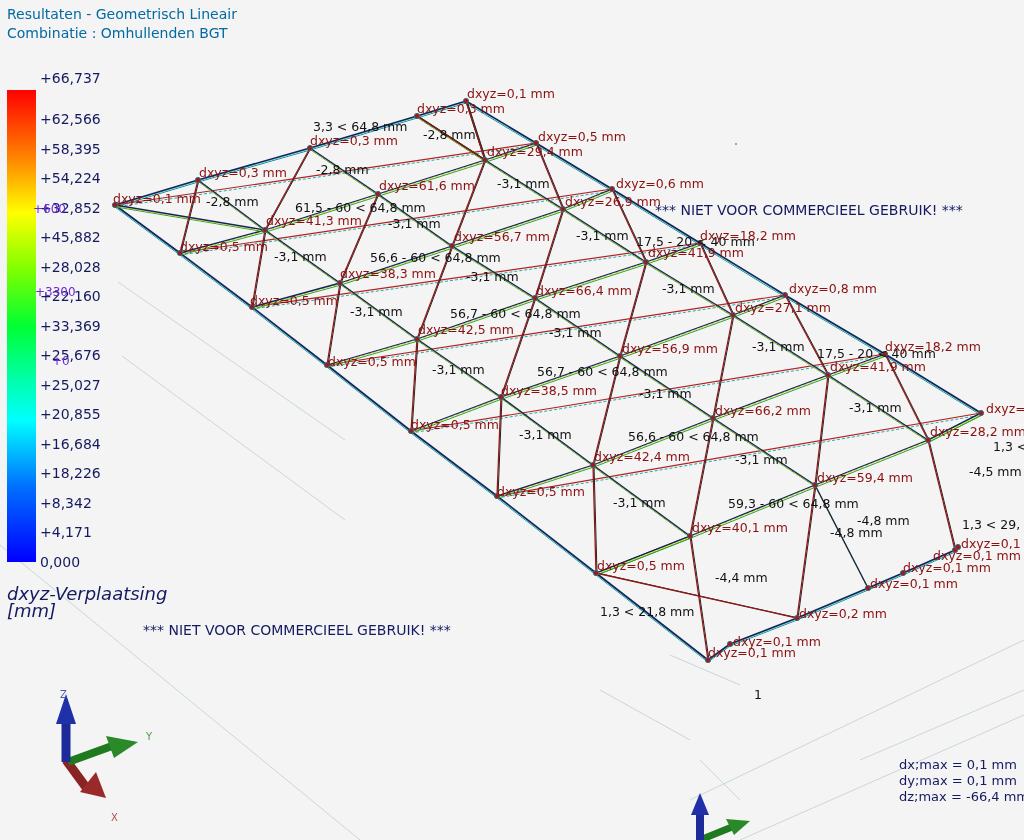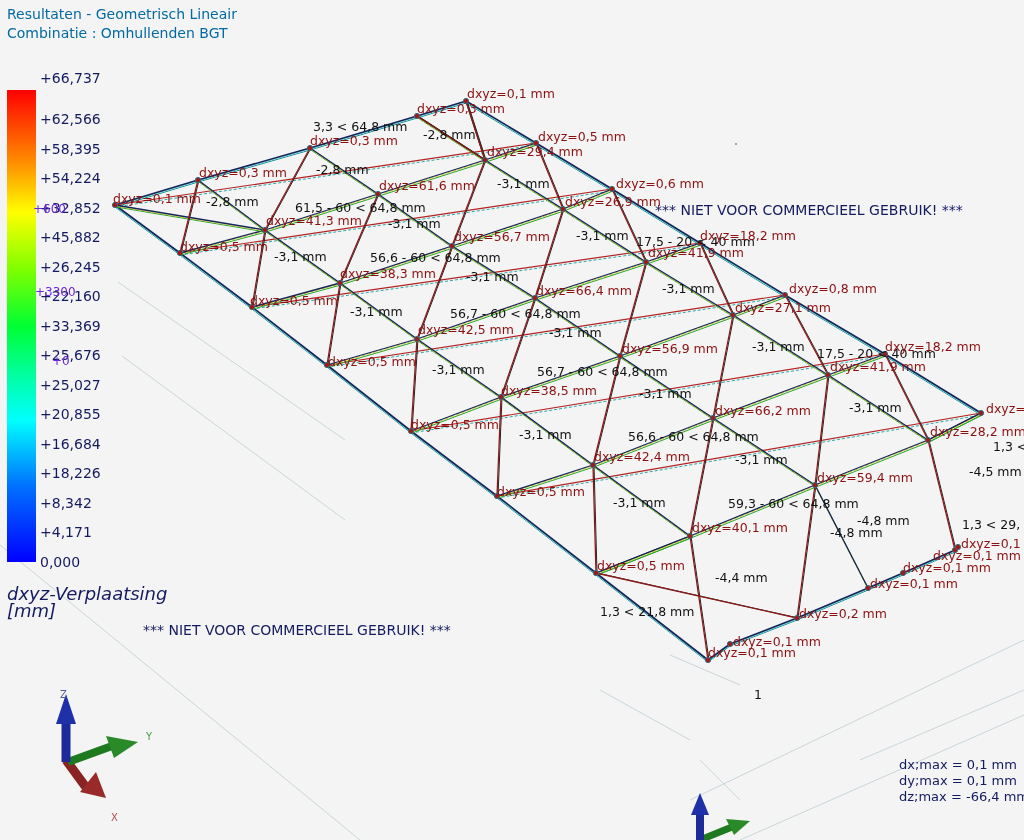--- a/index.html
+++ b/index.html
@@ -447,21 +447,21 @@
 </svg>
 
 <div class="legend-bar"></div>
 <div>
   <div class="legend-tick" style="top:70px">+66,737</div>
   <div class="legend-tick" style="top:111px">+62,566</div>
   <div class="legend-tick" style="top:141px">+58,395</div>
   <div class="legend-tick" style="top:170px">+54,224</div>
   <div class="legend-tick" style="top:200px">+32,852</div>
   <div class="legend-tick" style="top:229px">+45,882</div>
-  <div class="legend-tick" style="top:259px">+26,245</div>
+  <div class="legend-tick" style="top:259px">+28,028</div>
   <div class="legend-tick" style="top:288px">+22,160</div>
   <div class="legend-tick" style="top:318px">+33,369</div>
   <div class="legend-tick" style="top:347px">+25,676</div>
   <div class="legend-tick" style="top:377px">+25,027</div>
   <div class="legend-tick" style="top:406px">+20,855</div>
   <div class="legend-tick" style="top:436px">+16,684</div>
   <div class="legend-tick" style="top:465px">+18,226</div>
   <div class="legend-tick" style="top:495px">+8,342</div>
   <div class="legend-tick" style="top:524px">+4,171</div>
   <div class="legend-tick" style="top:554px">0,000</div>

